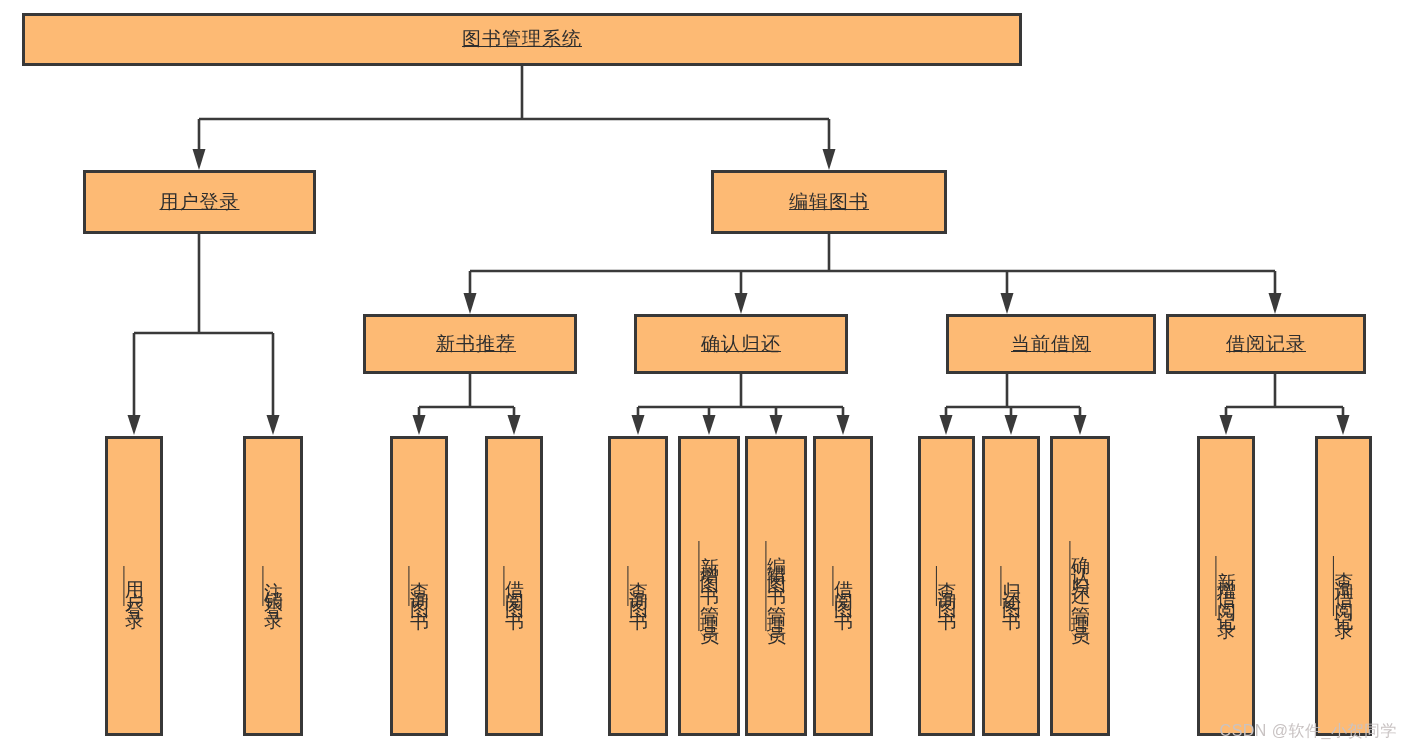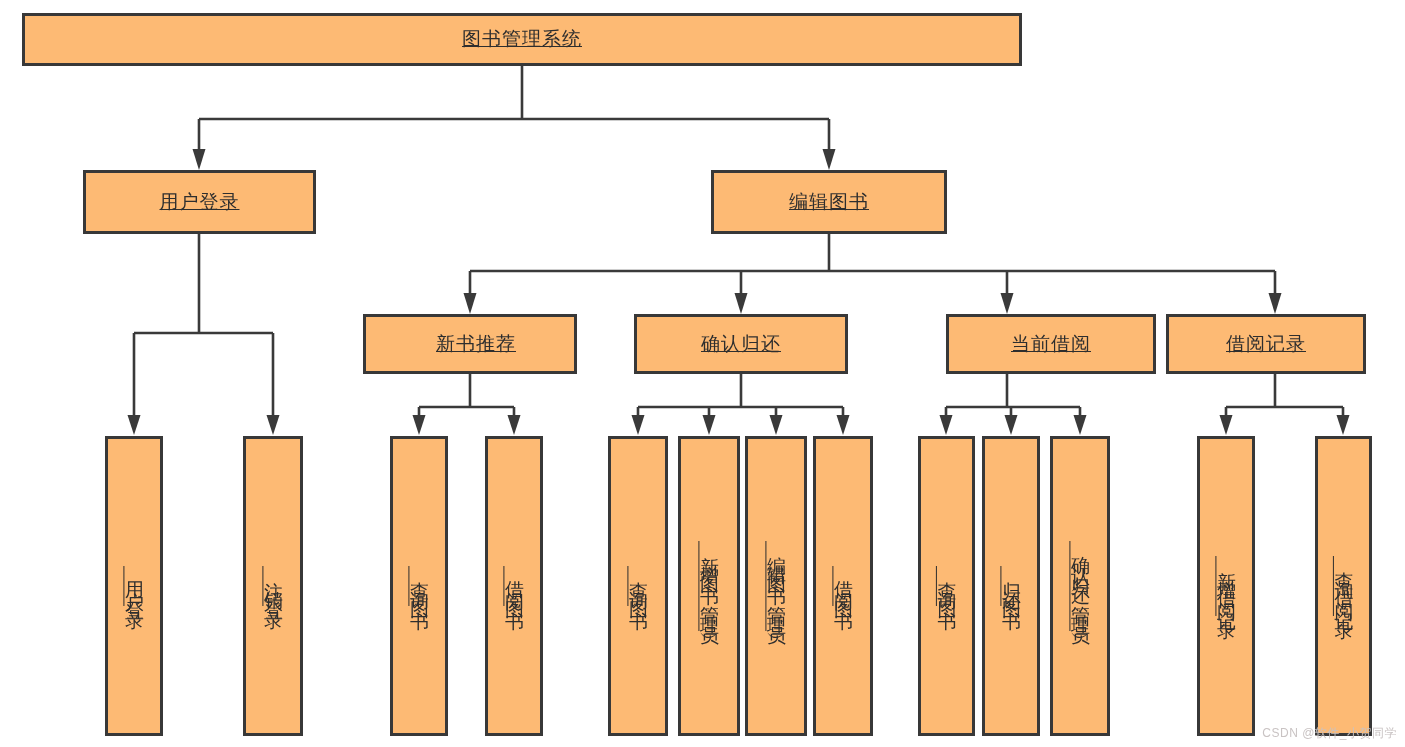--- a/index.html
+++ b/index.html
@@ -29,21 +29,21 @@
   .leaf{
     writing-mode:vertical-rl;
     text-orientation:mixed;
     letter-spacing:10px;
     font-size:19px;
     padding:6px 0;
   }
   .watermark{
     position:absolute;
     right:8px;bottom:5px;
-    font-size:12px;
+    font-size:16px;
     color:#c9c3c3;
     letter-spacing:0.5px;
     white-space:nowrap;
   }
 </style>
 </head>
 <body>
 
 <div id="stage">
 

